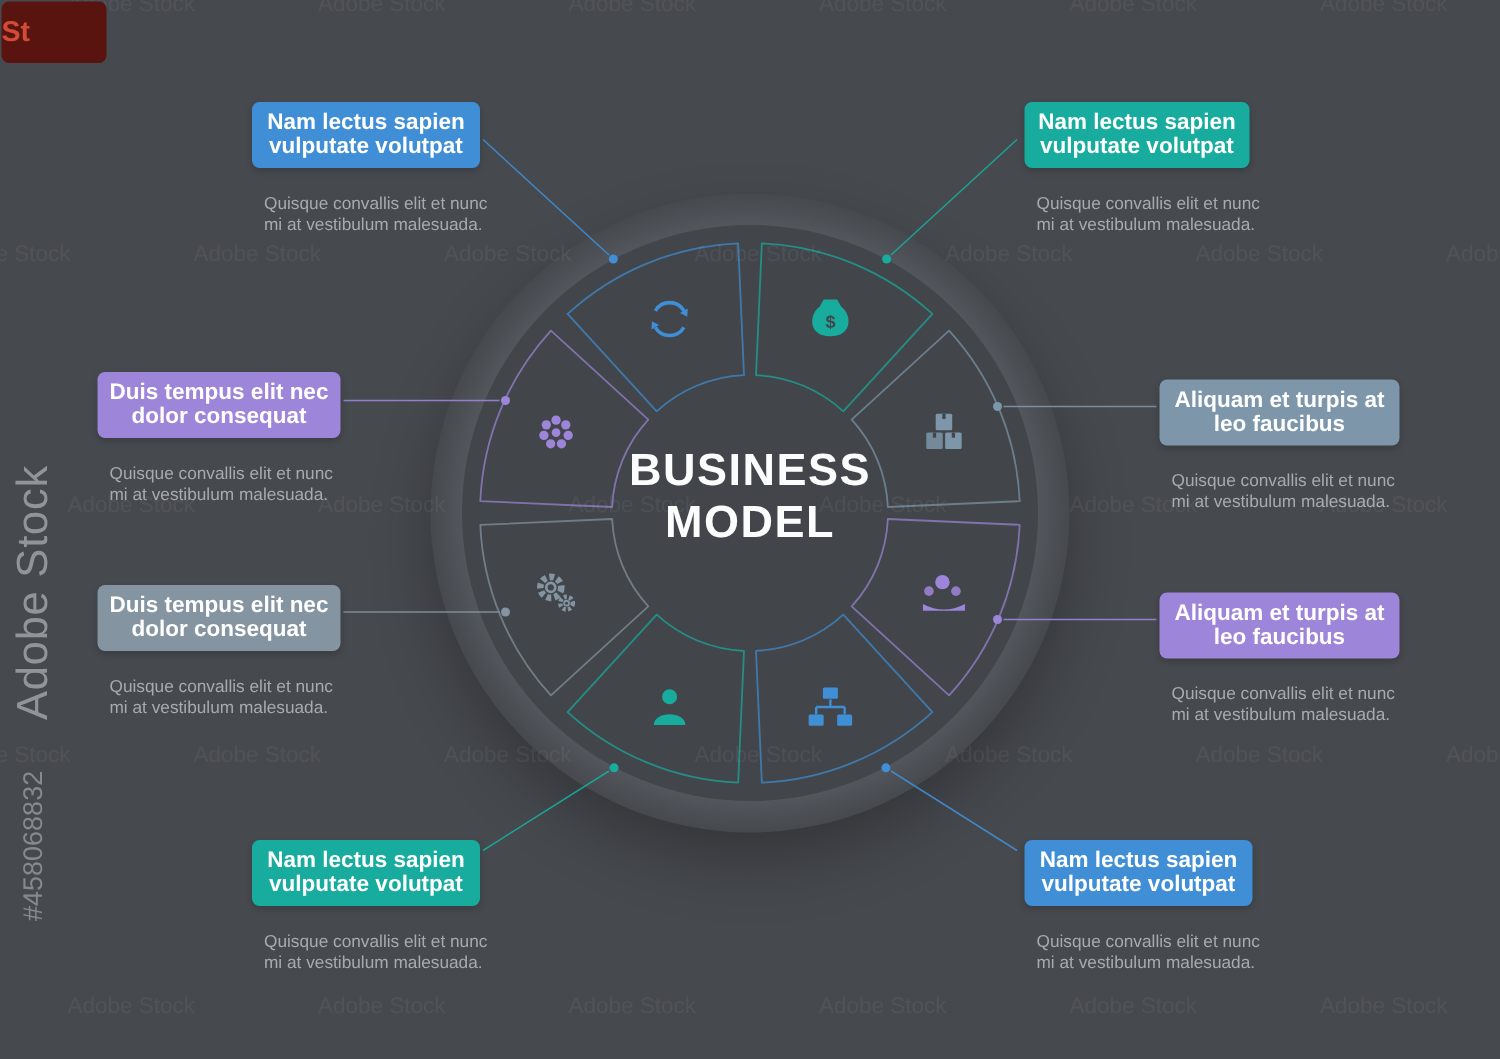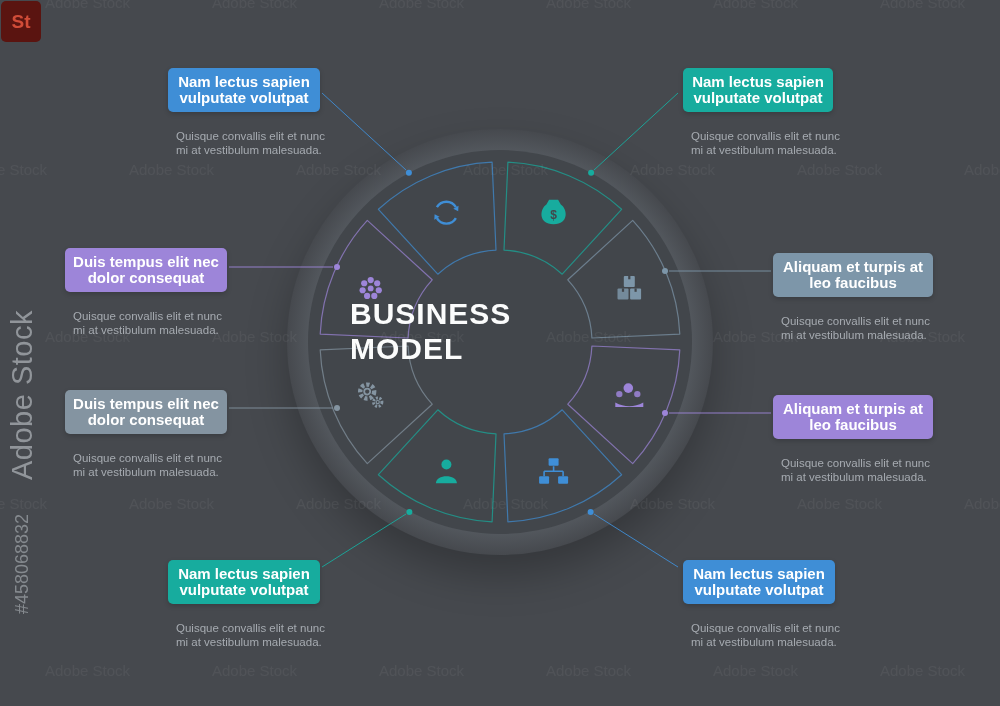--- a/index.html
+++ b/index.html
@@ -12,21 +12,21 @@
   .ring{
     position:absolute;left:287px;top:129px;width:426px;height:426px;border-radius:50%;
     background:radial-gradient(closest-side,#52565c 76%,#555a60 88%,rgba(85,90,96,0) 100%);
     box-shadow:0 20px 40px rgba(0,0,0,0.25);
   }
   .circle{
     position:absolute;left:308px;top:150px;width:384px;height:384px;border-radius:50%;
     background:#42464b;
   }
   .diagram{position:absolute;left:0;top:0;pointer-events:none;}
-  .center-text{position:absolute;left:350px;top:296px;width:300px;text-align:left;}
+  .center-text{position:absolute;left:350px;top:296px;width:300px;text-align:center;}
   .title-main{font-size:30px;font-weight:bold;color:#fbfcfc;letter-spacing:1px;line-height:35px;}
   .title-sub{margin-top:8px;font-size:16px;color:#8e949a;letter-spacing:3px;font-weight:bold;}
   .callout{position:absolute;}
   .pill{
     color:#fff;font-weight:bold;font-size:15px;line-height:16px;text-align:center;
     padding:6px 4px;border-radius:5px;box-shadow:0 2px 5px rgba(0,0,0,0.18);
   }
   .desc{margin-top:17px;margin-left:8px;width:150px;font-size:11.5px;line-height:14px;color:#a6abb1;}
   .c0{left:168px;top:68px;width:152px;}
   .c1{left:683px;top:68px;width:150px;}
@@ -41,22 +41,22 @@
   .wm-tiles span{position:absolute;color:#ffffff;opacity:0.05;font-size:15px;white-space:nowrap;}
   .wm-brand{
     position:absolute;left:6px;top:480px;transform:rotate(-90deg);transform-origin:0 0;
     font-size:29px;color:#a4a9ae;opacity:0.8;white-space:nowrap;letter-spacing:0.5px;pointer-events:none;
   }
   .wm-id{
     position:absolute;left:12px;top:614px;transform:rotate(-90deg);transform-origin:0 0;
     font-size:18px;color:#9ba0a5;opacity:0.75;white-space:nowrap;pointer-events:none;
   }
   .wm-logo{
-    position:absolute;left:1px;top:1px;width:40px;height:41px;background:#5a1410;border-radius:5px;
-    display:flex;align-items:center;justify-content:center;
+    position:absolute;left:1px;top:1px;width:70px;height:41px;background:#5a1410;border-radius:5px;
+    display:flex;align-items:center;
     font-size:19px;font-weight:bold;color:#d04c38;
   }
 </style>
 </head>
 <body>
 
 <div class="page">
 
   <div class="ring"></div>
   <div class="circle"></div>

